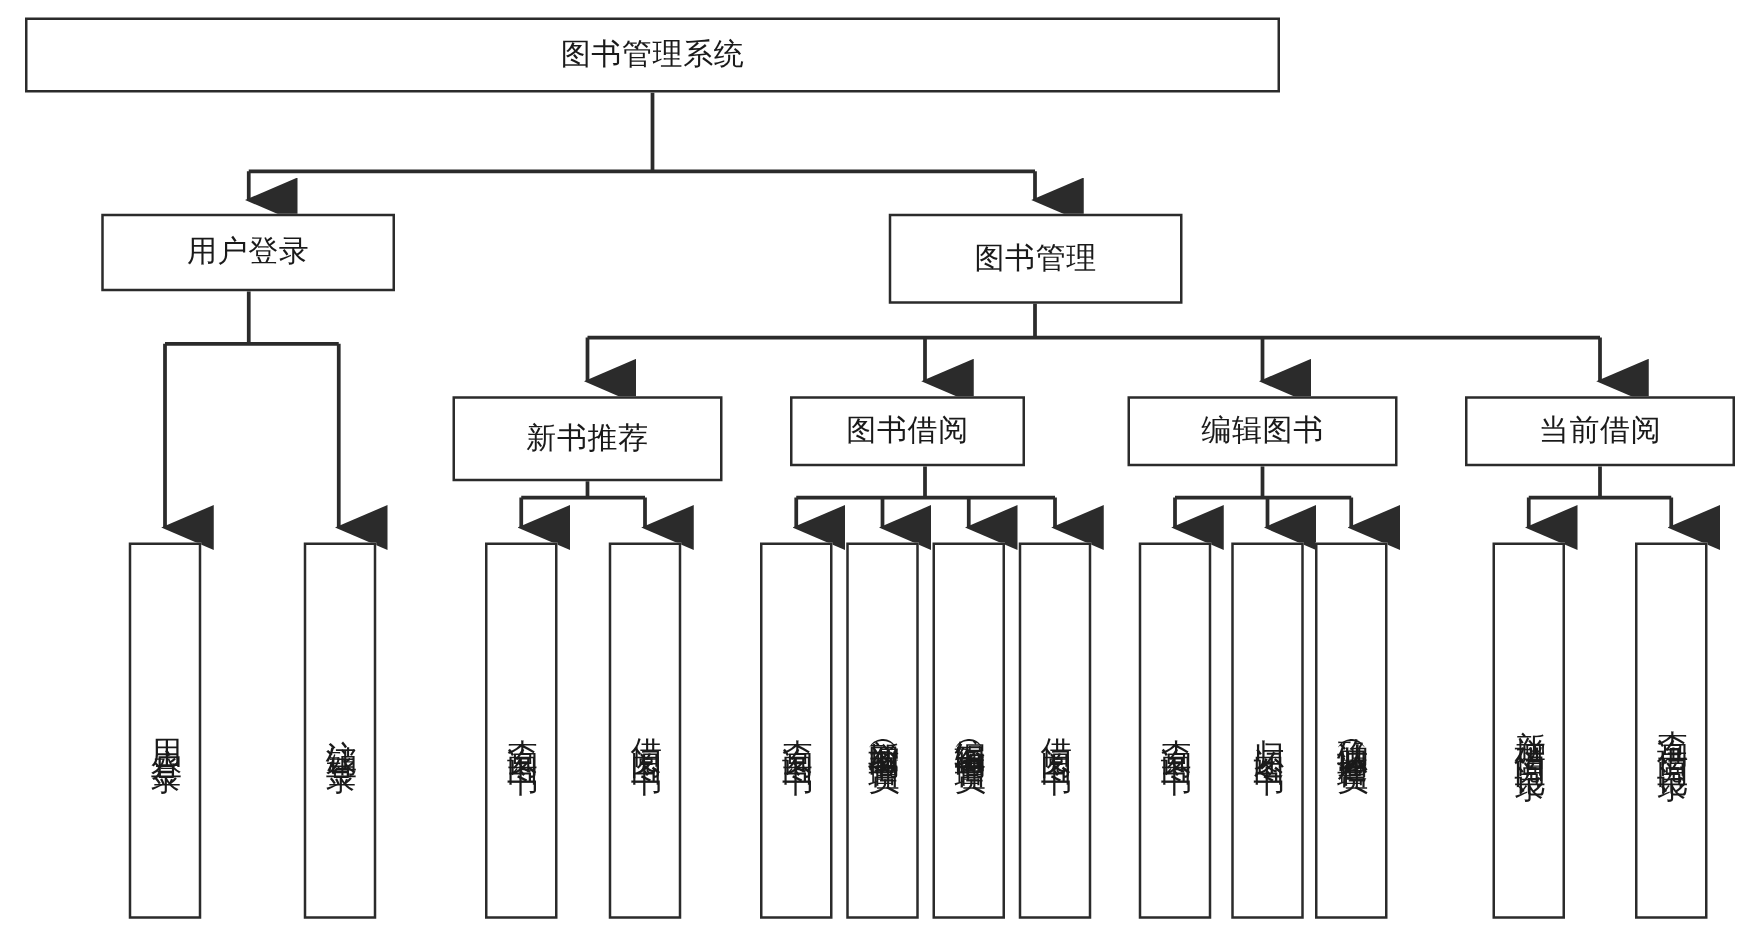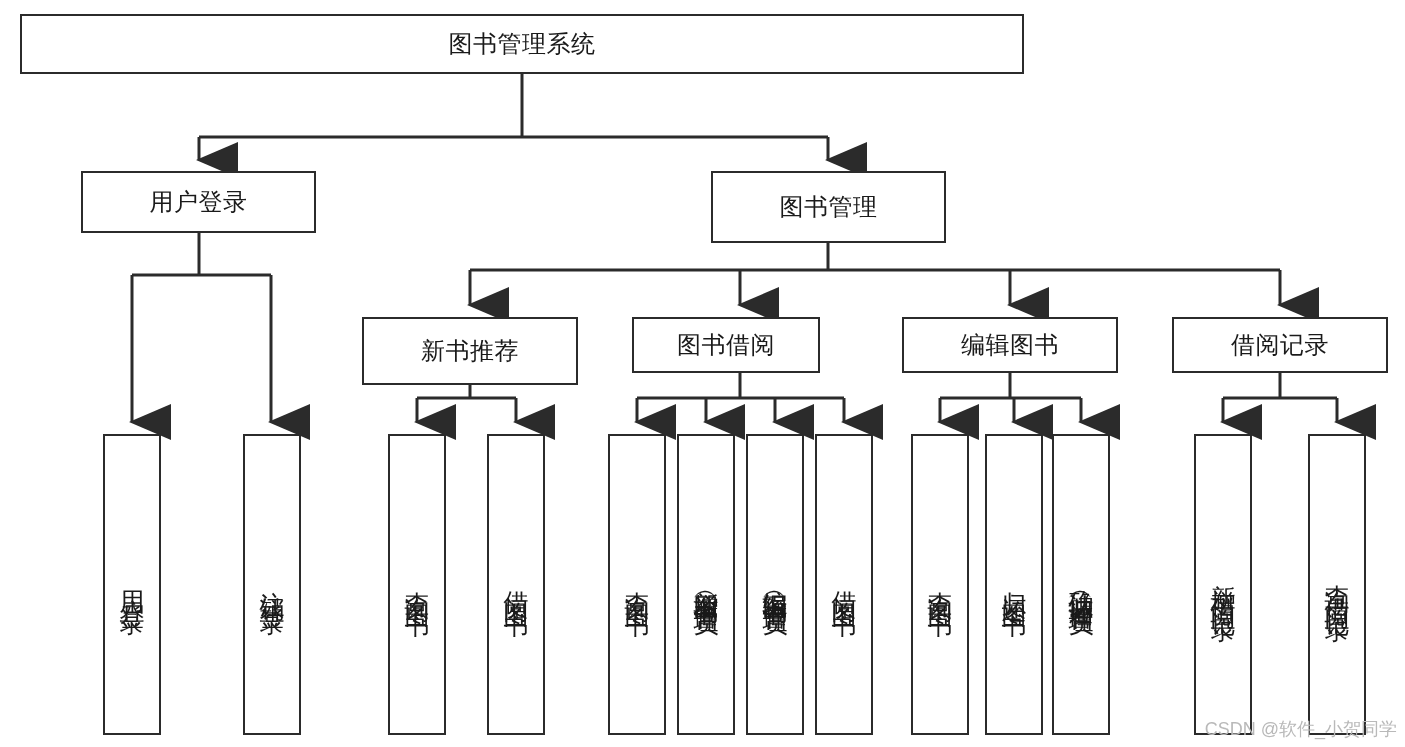--- a/index.html
+++ b/index.html
@@ -143,21 +143,21 @@
       <div class="node h-node" style="left: 362px; top: 317px; width: 216px; height: 68px;">
         <span class="node-label">新书推荐</span>
       </div>
       <div class="node h-node" style="left: 632px; top: 317px; width: 188px; height: 56px;">
         <span class="node-label">图书借阅</span>
       </div>
       <div class="node h-node" style="left: 902px; top: 317px; width: 216px; height: 56px;">
         <span class="node-label">编辑图书</span>
       </div>
       <div class="node h-node" style="left: 1172px; top: 317px; width: 216px; height: 56px;">
-        <span class="node-label">借阅记录</span>
+        <span class="node-label">当前借阅</span>
       </div>
     </div>
   <div id="leaf-layer">
       <div class="node v-node" style="left: 103px; top: 434px; width: 58px; height: 301px;">
         <span class="node-label">用户登录</span>
       </div>
       <div class="node v-node" style="left: 243px; top: 434px; width: 58px; height: 301px;">
         <span class="node-label">注销登录</span>
       </div>
       <div class="node v-node" style="left: 388px; top: 434px; width: 58px; height: 301px;">
@@ -188,14 +188,13 @@
         <span class="node-label">确认归还（管理员）</span>
       </div>
       <div class="node v-node" style="left: 1194px; top: 434px; width: 58px; height: 301px;">
         <span class="node-label">新增借阅记录</span>
       </div>
       <div class="node v-node" style="left: 1308px; top: 434px; width: 58px; height: 301px;">
         <span class="node-label">查询借阅记录</span>
       </div>
     </div>
 
-  <div id="watermark">CSDN @软件_小贺同学</div>
 </div>
 
 </body></html>

